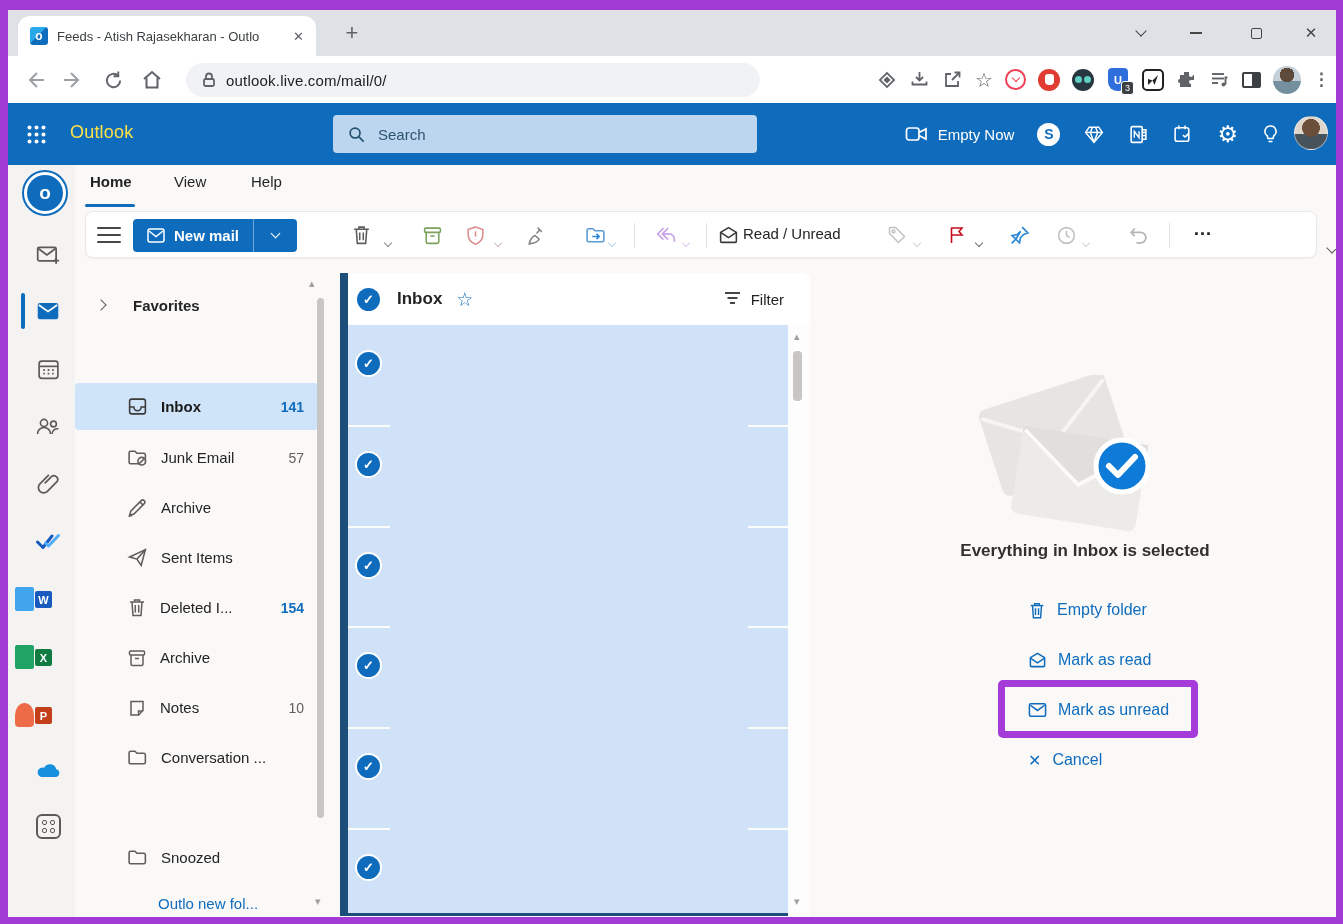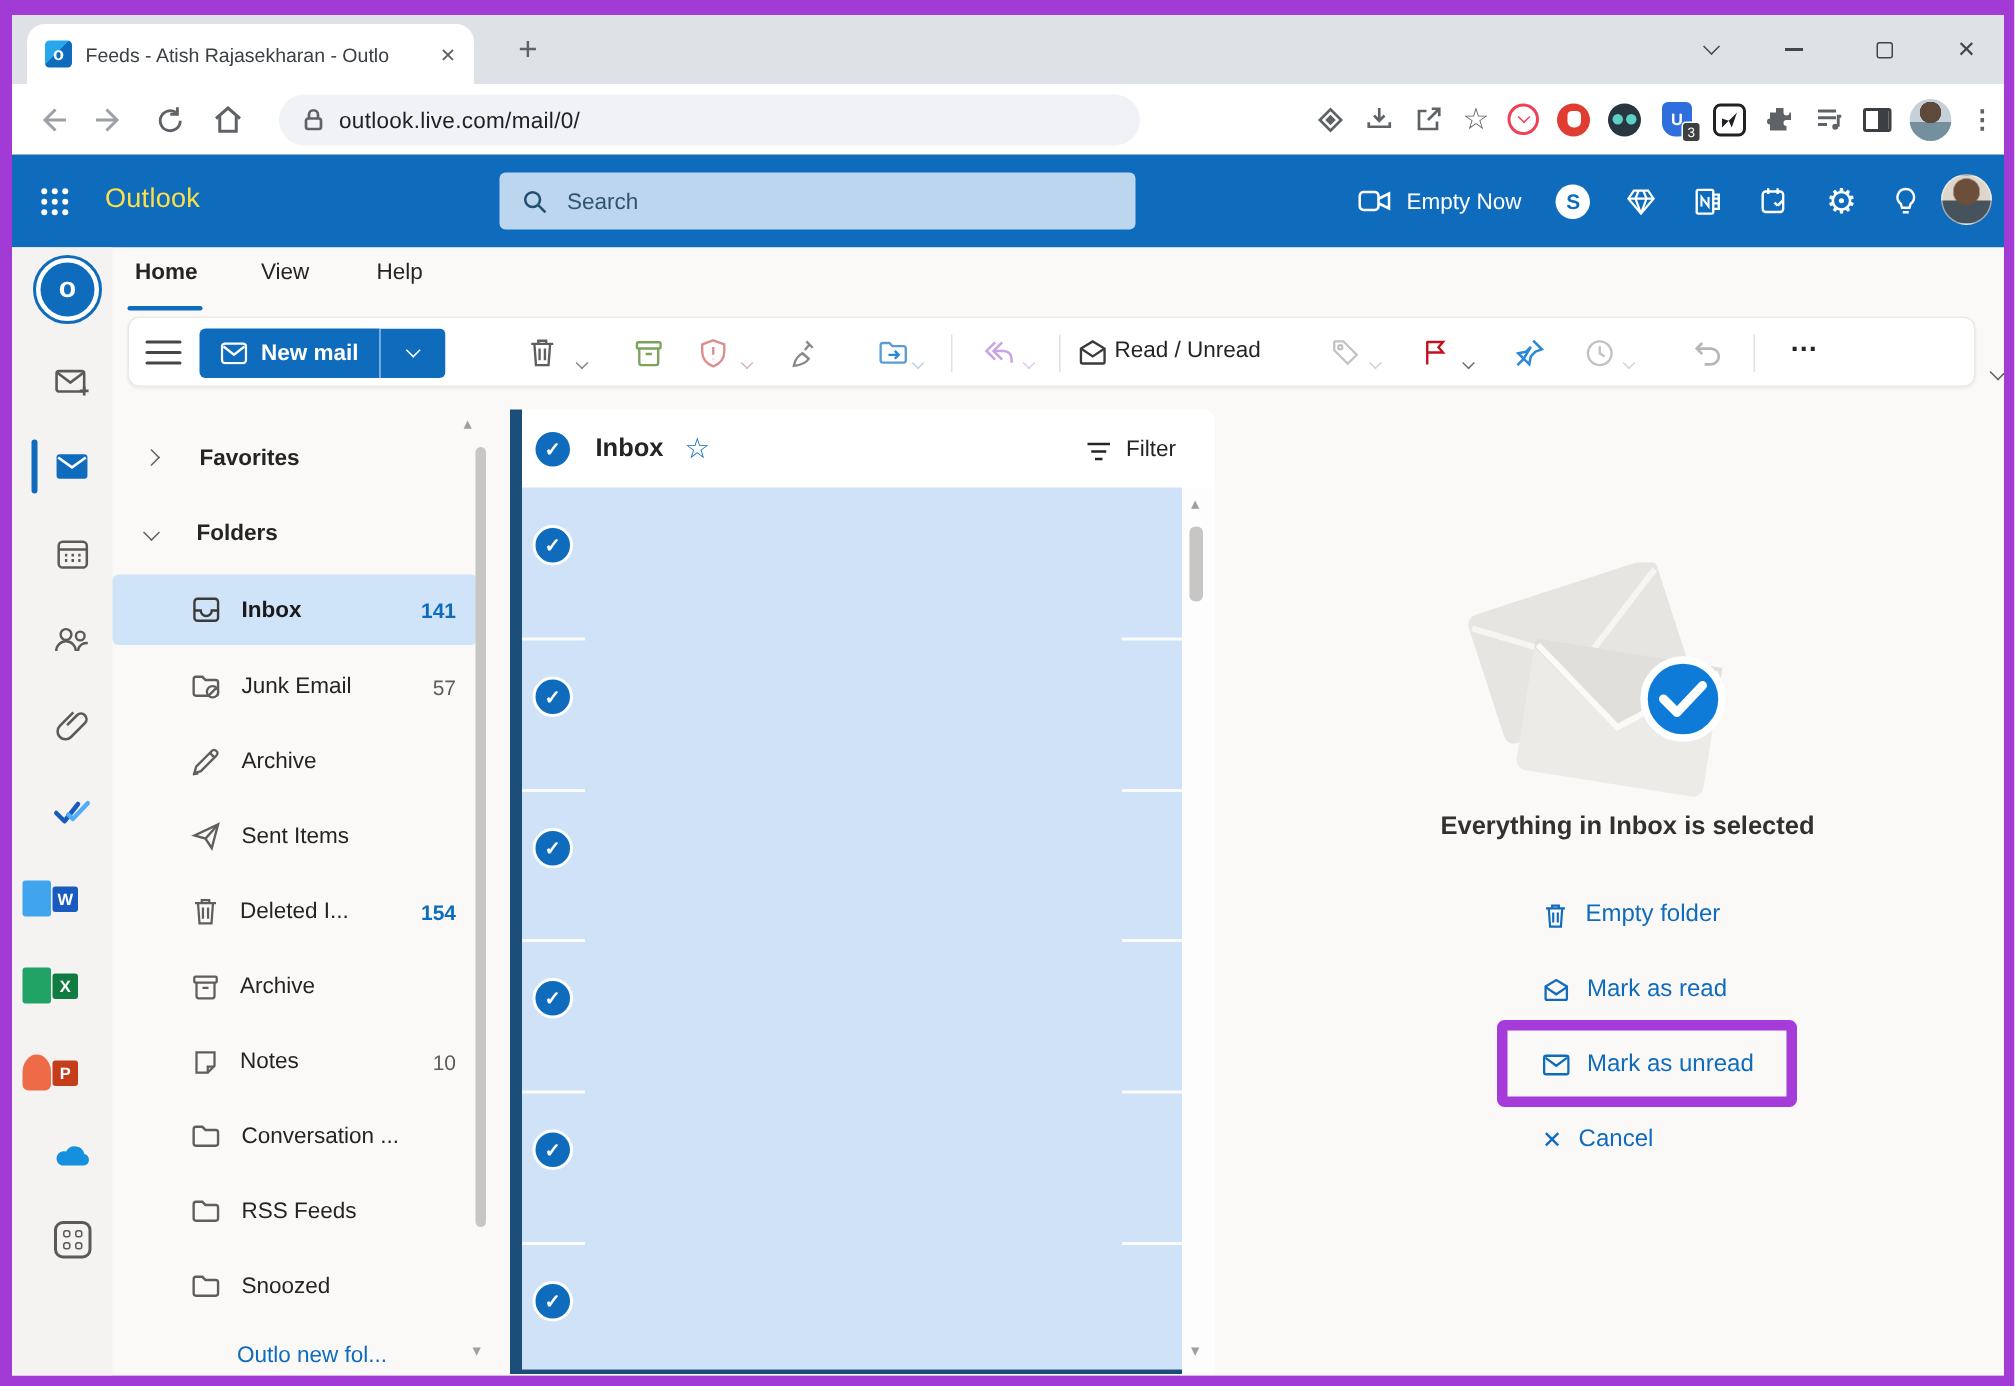--- a/index.html
+++ b/index.html
@@ -100,21 +100,21 @@
   .scrolltri{position:absolute;font-size:11px;color:#a19f9d;line-height:1}
   .vthumb{position:absolute;background:#c8c6c4;border-radius:4px}
 
   
   .navybar{position:absolute;left:332px;top:263px;width:8px;height:643px;background:#1b4e79}
   .listheader{position:absolute;left:340px;top:263px;width:462px;height:52px;background:#fff;border-radius:0 8px 0 0;display:flex;align-items:center}
   .ccirc{border-radius:50%;background:#0f6cbd;color:#fff;display:flex;align-items:center;justify-content:center;font-weight:bold}
   .hcirc{width:23px;height:23px;font-size:13px;margin-left:9px}
   .listtitle{font-size:17px;font-weight:bold;color:#242424;margin-left:17px}
   .liststar{font-size:19px;color:#0f6cbd;margin-left:14px}
-  .filterwrap{margin-left:auto;margin-right:26px;display:flex;align-items:flex-end;gap:10px;font-size:15px;color:#242424}
+  .filterwrap{margin-left:auto;margin-right:26px;display:flex;align-items:flex-start;gap:10px;font-size:15px;color:#242424}
   .rowsbg{position:absolute;left:340px;top:315px;width:440px;height:588px;background:#cfe2f7}
   .rowcirc{position:absolute;left:347px;width:27px;height:27px;border:2px solid #fff;font-size:13px}
   .rowdiv{position:absolute;height:2px;background:#fbfbfa}
   .navybottom{position:absolute;left:340px;top:903px;width:440px;height:3px;background:#1b4e79}
   .listscrollbg{position:absolute;left:780px;top:315px;width:22px;height:591px;background:#fdfdfd}
 
   
   .headline{position:absolute;left:927px;top:531px;width:300px;text-align:center;font-size:17px;font-weight:bold;color:#323130}
   .raction{position:absolute;left:1020px;height:24px;display:flex;align-items:center;gap:11px;color:#0f6cbd;font-size:16px}
   .raction .xglyph{font-size:16px;color:#0f6cbd}
@@ -497,24 +497,20 @@
     <span class="moredots">…</span>
   </div>
   <span class="collapsechev ico">
         <span class="chev down" style="width:8px;height:8px;margin-top:-4px"></span>
       </span>
 
   <div class="fgroup" style="top:281px">
     <span class="fchev chev right"></span>
     <span class="glabel">Favorites</span>
   </div>
-  <div class="fgroup" style="top:331px">
-    <span class="fchev chev down"></span>
-    <span class="glabel" style="margin-left:26px">Folders</span>
-  </div>
 
   <div class="frow sel" style="top:373px">
     <span class="ico">
       <svg width="21" height="21" viewBox="0 0 20 20" fill="none" stroke="#3b3a39" stroke-width="1.5">
             <rect x="2.5" y="3" width="15" height="14" rx="2"></rect>
             <path d="M2.5 10.5 H6.5 a3.5 3.5 0 0 0 7 0 H17.5"></path>
           </svg>
     </span>
     <span class="flabel">Inbox</span>
     <span class="fcount blue">141</span>
@@ -584,29 +580,20 @@
     <span class="flabel">Notes</span>
     <span class="fcount">10</span>
   </div>
   <div class="frow" style="top:724px">
     <span class="ico">
       <svg width="21" height="21" viewBox="0 0 20 20" fill="none" stroke="#605e5c" stroke-width="1.5">
             <path d="M2 5.5 A1.5 1.5 0 0 1 3.5 4 h4 l2 2 h6.5 A1.5 1.5 0 0 1 17.5 7.5 V14.5 a1.5 1.5 0 0 1 -1.5 1.5 h-12.5 A1.5 1.5 0 0 1 2 14.5 Z"></path>
           </svg>
     </span>
     <span class="flabel">Conversation ...</span>
-    <span class="fcount"></span>
-  </div>
-  <div class="frow" style="top:774px">
-    <span class="ico">
-      <svg width="21" height="21" viewBox="0 0 20 20" fill="none" stroke="#605e5c" stroke-width="1.5">
-            <path d="M2 5.5 A1.5 1.5 0 0 1 3.5 4 h4 l2 2 h6.5 A1.5 1.5 0 0 1 17.5 7.5 V14.5 a1.5 1.5 0 0 1 -1.5 1.5 h-12.5 A1.5 1.5 0 0 1 2 14.5 Z"></path>
-          </svg>
-    </span>
-    <span class="flabel">RSS Feeds</span>
     <span class="fcount"></span>
   </div>
   <div class="frow" style="top:824px">
     <span class="ico">
       <svg width="21" height="21" viewBox="0 0 20 20" fill="none" stroke="#605e5c" stroke-width="1.5">
             <path d="M2 5.5 A1.5 1.5 0 0 1 3.5 4 h4 l2 2 h6.5 A1.5 1.5 0 0 1 17.5 7.5 V14.5 a1.5 1.5 0 0 1 -1.5 1.5 h-12.5 A1.5 1.5 0 0 1 2 14.5 Z"></path>
           </svg>
     </span>
     <span class="flabel">Snoozed</span>
     <span class="fcount"></span>

